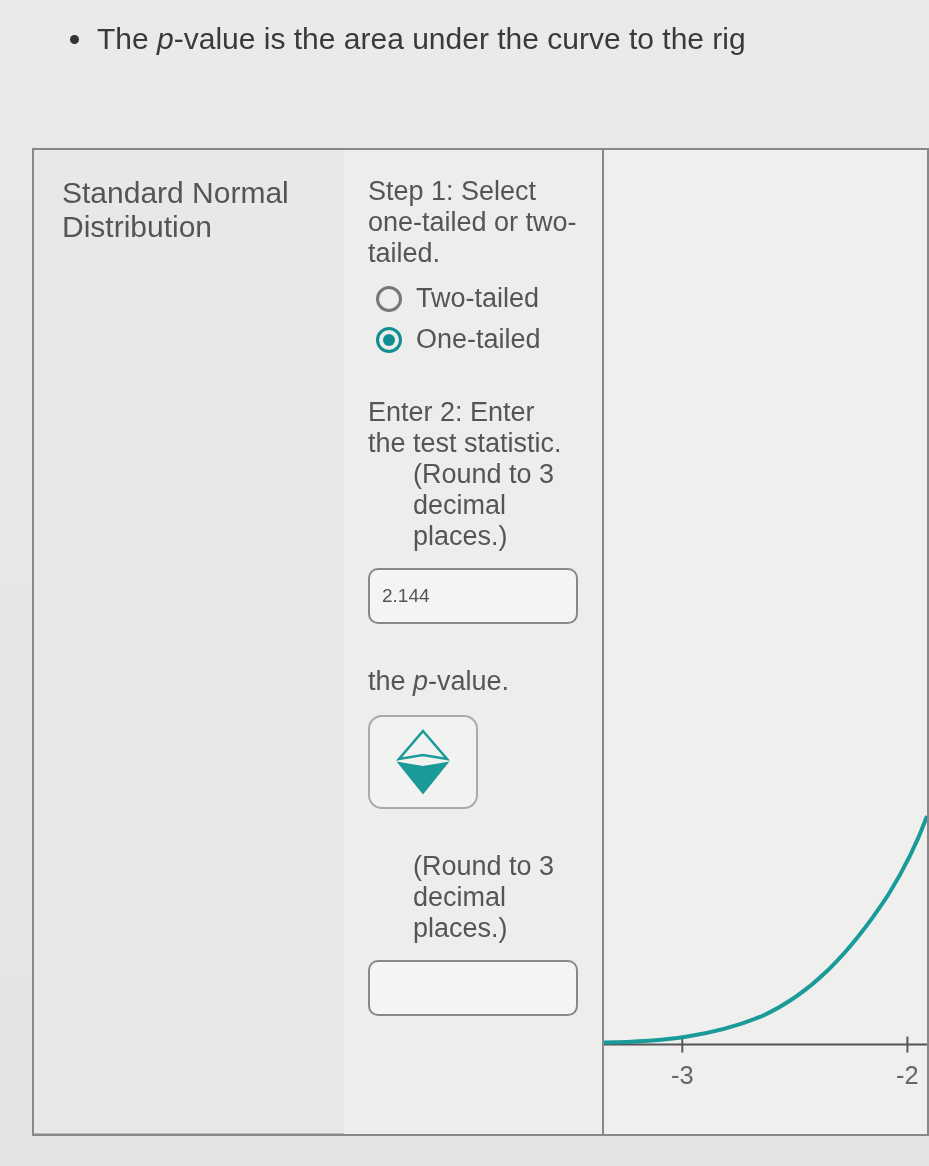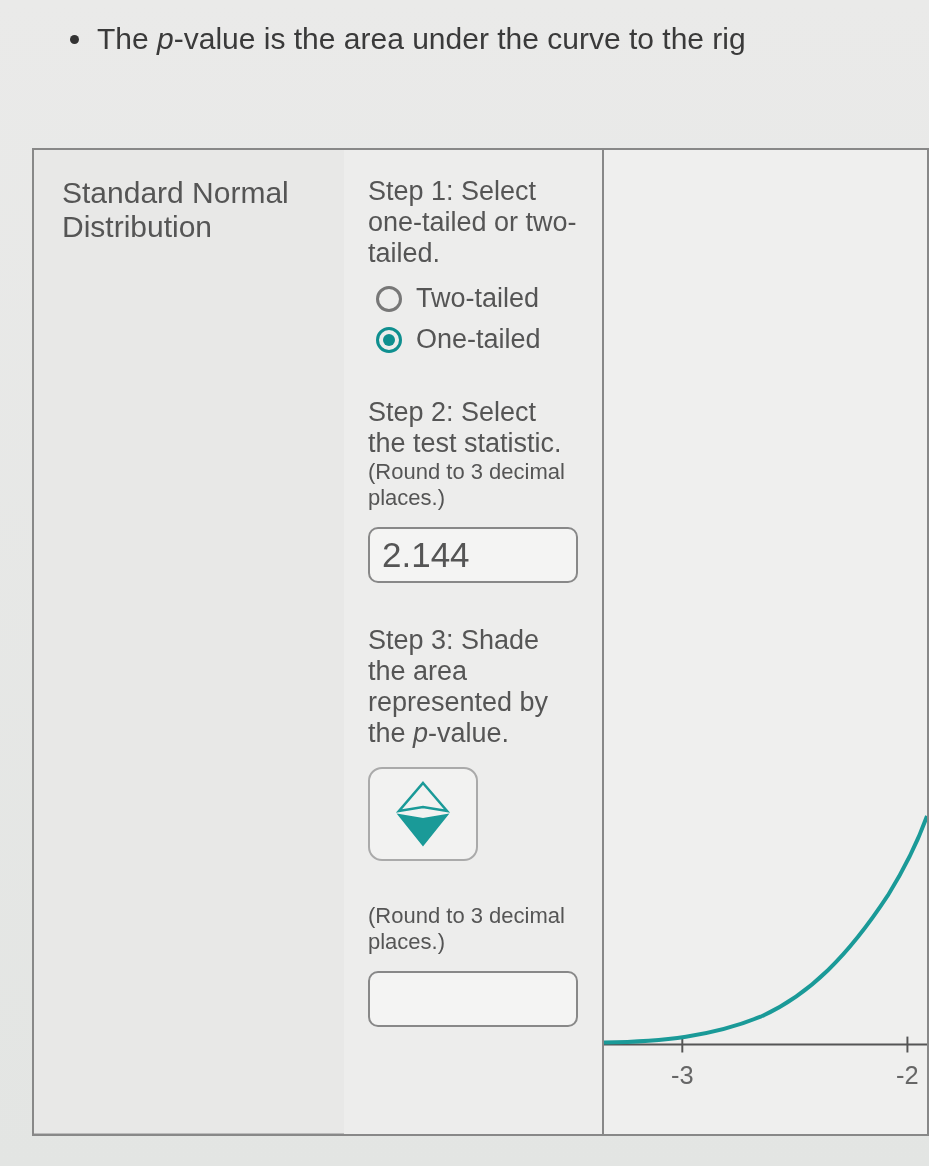--- a/index.html
+++ b/index.html
@@ -88,29 +88,29 @@
     flex: 0 0 auto;
   }
   .radio-outer.selected { border-color: #0f8f8f; }
   .radio-inner {
     width: 12px;
     height: 12px;
     border-radius: 50%;
     background: #0f8f8f;
   }
   .step-block { margin-top: 42px; }
-  .sub { font-size: 22px; }
+  .sub { font-size: 27px; margin-left: 45px; }
   .text-input {
     margin-top: 16px;
     width: 210px;
     height: 56px;
     border: 2px solid #888;
     border-radius: 10px;
     background: #f4f4f3;
-    font-size: 35px;
+    font-size: 19px;
     color: #555;
     padding: 0 12px;
     outline: none;
   }
   .shade-btn {
     margin-top: 18px;
     width: 110px;
     height: 94px;
     border: 2px solid #aaa;
     border-radius: 14px;
@@ -154,27 +154,26 @@
         </div>
 
         <div class="radio-row">
           <span class="radio-outer selected">
             <span class="radio-inner"></span>
           </span>
           <span>One-tailed</span>
         </div>
 
         <div class="step-block">
-          <div>Step 2: Select the test statistic.</div>
+          <div>Enter 2: Enter the test statistic.</div>
           <div class="sub">(Round to 3 decimal places.)</div>
           <input class="text-input" type="text" value="2.144" style="">
         </div>
 
         <div class="step-block">
-          <div>Step 3: Shade the area represented by</div>
           <div>
             <span>the </span><span class="italic-p">p</span><span>-value.</span>
           </div>
           <div class="shade-btn">
             <svg width="56" height="66" viewBox="0 0 56 66">
               <polygon points="28,2 52,30 28,26 4,30" fill="none" stroke="#1a9a98" stroke-width="2.5"></polygon>
               <polygon points="28,64 52,34 28,38 4,34" fill="#1a9a98" stroke="#1a9a98" stroke-width="2"></polygon>
             </svg>
           </div>
         </div>

